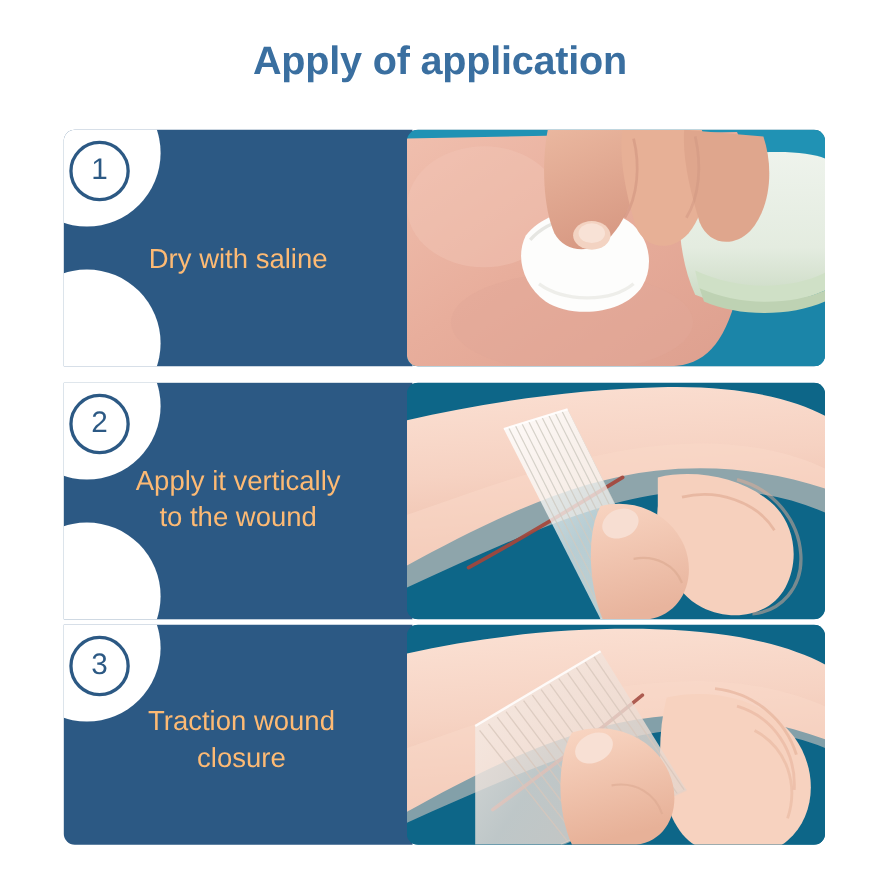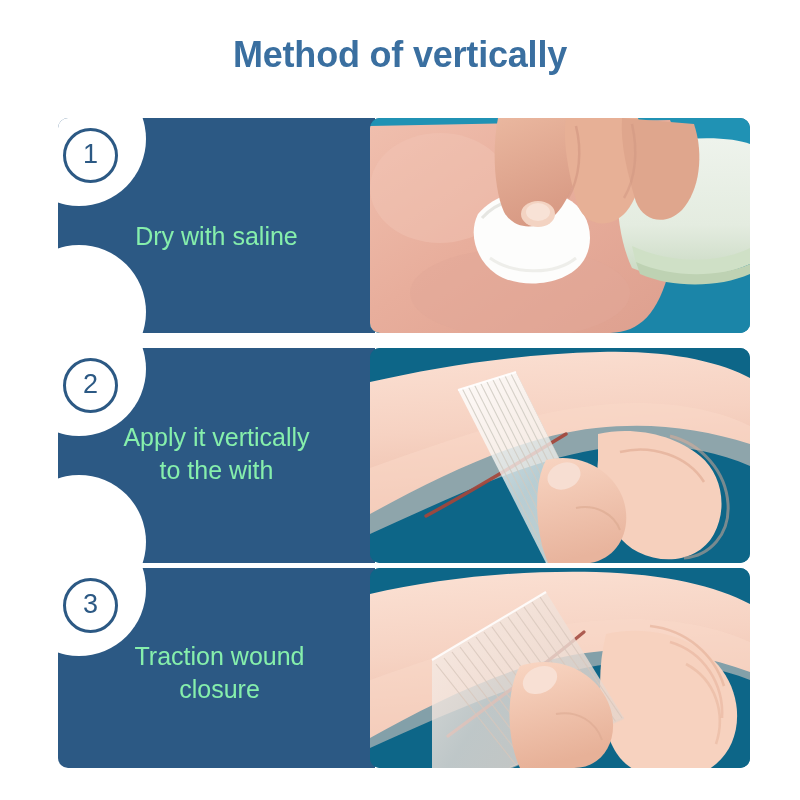--- a/index.html
+++ b/index.html
@@ -79,21 +79,21 @@
     left: -46px;
     bottom: -46px;
   }
 
   
   .step-label {
     position: absolute;
     left: 0;
     width: 317px;
     text-align: center;
-    color: #86efac;
+    color: #fdba74;
     font-size: 25px;
     line-height: 1.32;
     font-weight: normal;
     white-space: pre-line;
     padding: 0 18px;
     box-sizing: border-box;
   }
 
   
   .step-badge {
@@ -136,21 +136,21 @@
     display: block;
     width: 100%;
     height: 100%;
   }
 </style>
 </head>
 <body>
 
 <div id="page">
 
-  <div id="page-title">Method of vertically</div>
+  <div id="page-title">Apply of application</div>
 
   <div class="step-card" style="top:118px; height:215px;">
 
     <div class="step-panel round-top">
       <div class="notch top"></div>
       <div class="notch bottom"></div>
       <div class="step-label" style="top:102px;">Dry with saline</div>
     </div>
 
     <div class="step-badge">
@@ -211,21 +211,21 @@
       </svg>
     </div>
   </div>
 
   <div class="step-card" style="top:348px; height:215px;">
 
     <div class="step-panel">
       <div class="notch top"></div>
       <div class="notch bottom"></div>
       <div class="step-label" style="top:73px;">Apply it vertically
-to the with</div>
+to the wound</div>
     </div>
 
     <div class="step-badge">
       <div class="step-badge-num">2</div>
     </div>
 
     <div class="step-photo">
       <svg class="photo-svg" viewBox="0 0 380 215" preserveAspectRatio="xMidYMid slice">
         <defs>
           <linearGradient id="arm2" x1="0" y1="0" x2="0.2" y2="1">

